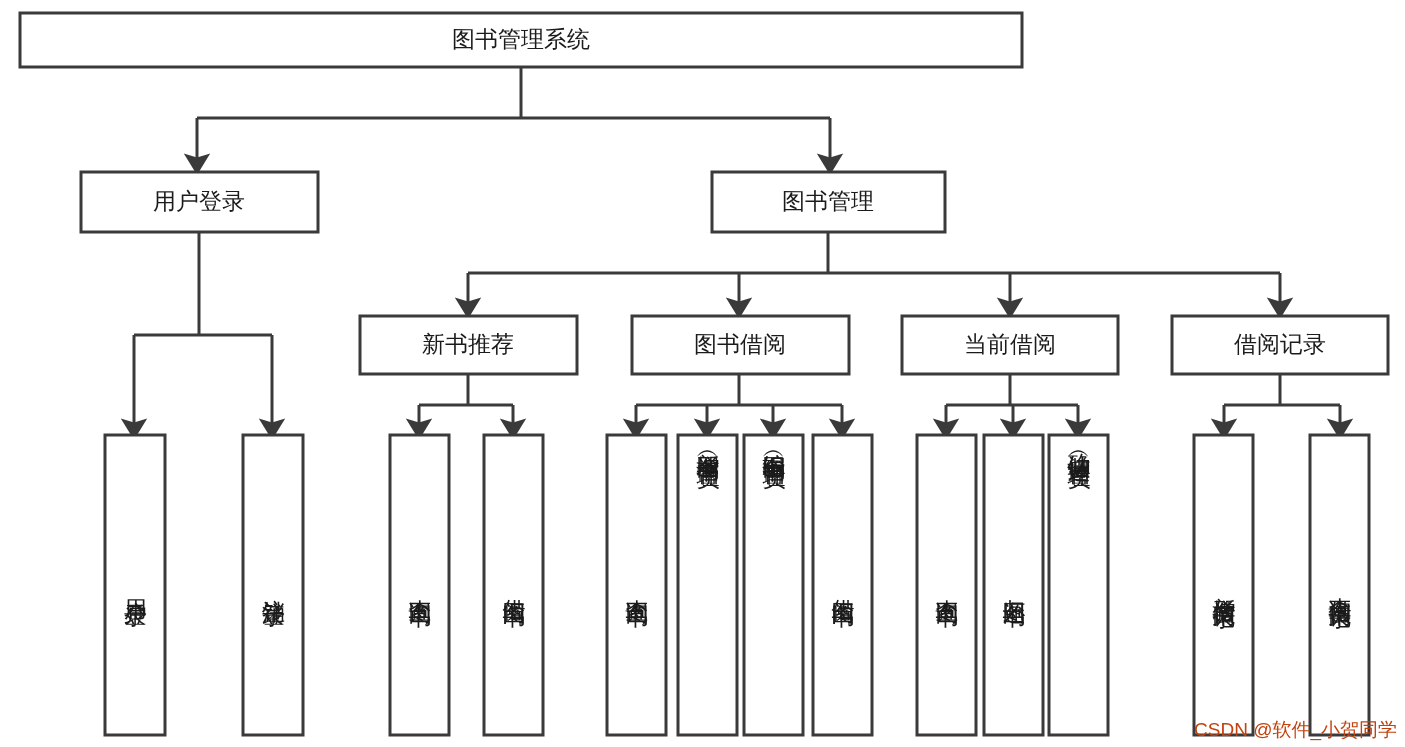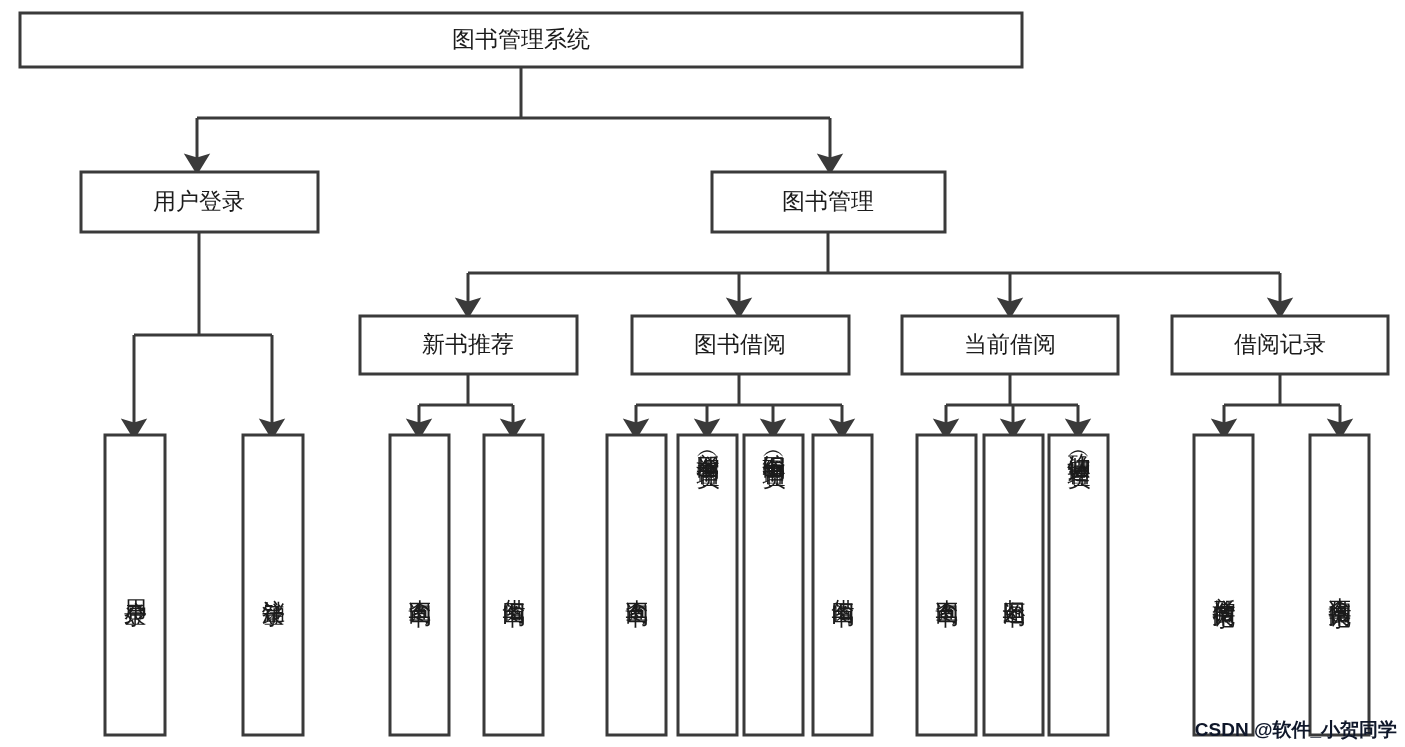--- a/index.html
+++ b/index.html
@@ -26,21 +26,21 @@
     font-family:"Liberation Sans","DejaVu Sans",sans-serif;
     font-size:23px;
     line-height:1.12;
     letter-spacing:2px;
     color:#1b1b1b;
     white-space:nowrap;
   }
   .watermark{
     position:absolute;right:8px;bottom:4px;
     font-family:"Liberation Sans","DejaVu Sans",sans-serif;
-    font-size:19px;color:#0f172a;white-space:nowrap;font-weight:bold;
+    font-size:19px;color:#c2410c;white-space:nowrap;
   }
 </style>
 </head>
 <body>
 
 <div id="diagram-root">
 
   <svg id="tree-svg" viewBox="0 0 1405 747">
     <defs>
       <marker id="arrow" markerWidth="10" markerHeight="10" refX="3.2" refY="5" orient="auto" markerUnits="strokeWidth">

